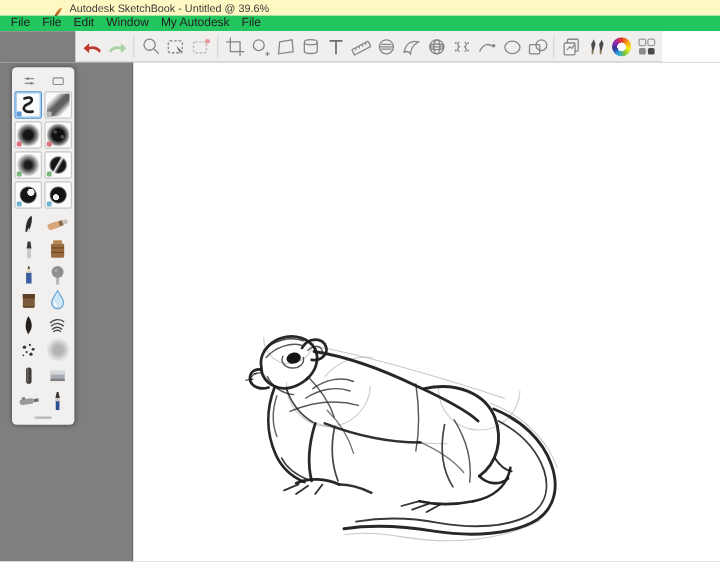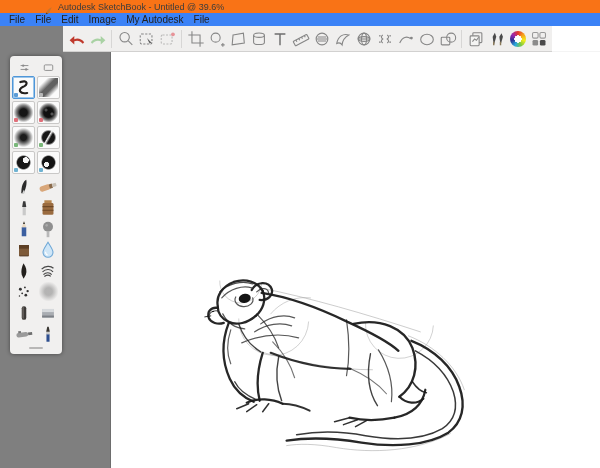--- a/index.html
+++ b/index.html
@@ -1,25 +1,25 @@
 <!DOCTYPE html>
 <html><head>
 <meta charset="utf-8">
 <style>
   * { margin:0; padding:0; box-sizing:border-box; }
   html,body { width:600px; height:468px; overflow:hidden; background:#fff;
     font-family:"Liberation Sans", sans-serif; }
 
   
-  .titlebar { height:13px; background:#f97316; display:flex; align-items:center; padding-left:44px; }
+  .titlebar { height:13px; background:#fef9c3; display:flex; align-items:center; padding-left:44px; }
   .titlebar .app-ico { width:10px; height:10px; margin-right:4px; flex:none; }
   .titlebar .title-text { font-size:9px; color:#3c3c3c; white-space:nowrap; }
 
   
-  .menubar { height:13px; background:#3b82f6; display:flex; align-items:center; padding-left:4px; }
+  .menubar { height:13px; background:#22c55e; display:flex; align-items:center; padding-left:4px; }
   .menubar .menu-item { font-size:10px; color:#222; padding:0 5px; line-height:13px; cursor:default; }
 
   
   .toolbar-row { height:26px; display:flex; }
   .tb-gap-left { width:63px; background:#7f7f7f; flex:none; }
   .toolbar { background:#f0efee; border-bottom:1px solid #d2d1d0; display:flex; align-items:center; padding:0 3px; flex:none; }
   .tb-btn { width:21px; height:25px; display:flex; align-items:center; justify-content:center; flex:none; }
   .tb-btn svg { display:block; }
   .tb-sep { width:1px; height:18px; background:#d7d6d5; margin:0 3px; flex:none; }
   .tb-right { flex:1; background:#fff; border-bottom:1px solid #f4f4f4; }
@@ -60,21 +60,21 @@
       <path d="M2 10 L4.6 9.4 L3.2 7.9 Z" fill="#53391d"></path>
     </svg>
   </span>
   <span class="title-text">Autodesk SketchBook - Untitled @ 39.6%</span>
 </div>
 
 <div class="menubar">
     <span class="menu-item">File</span>
     <span class="menu-item">File</span>
     <span class="menu-item">Edit</span>
-    <span class="menu-item">Image</span>
+    <span class="menu-item">Window</span>
     <span class="menu-item">My Autodesk</span>
     <span class="menu-item">File</span>
   </div>
 
 <div class="toolbar-row">
   <div class="tb-gap-left"></div>
   <div class="toolbar" id="toolbar">
       <span class="tb-btn">
         <svg viewBox="0 0 20 20" width="18" height="18">
           <path d="M18 13.5 C15 9.5 10.5 8.6 7 10.2 L7 6.6 L1.8 11.3 L7 16 L7 12.6 C10.5 11.2 13.8 12.2 16.4 15.4 Z" fill="#bf392c"></path>

